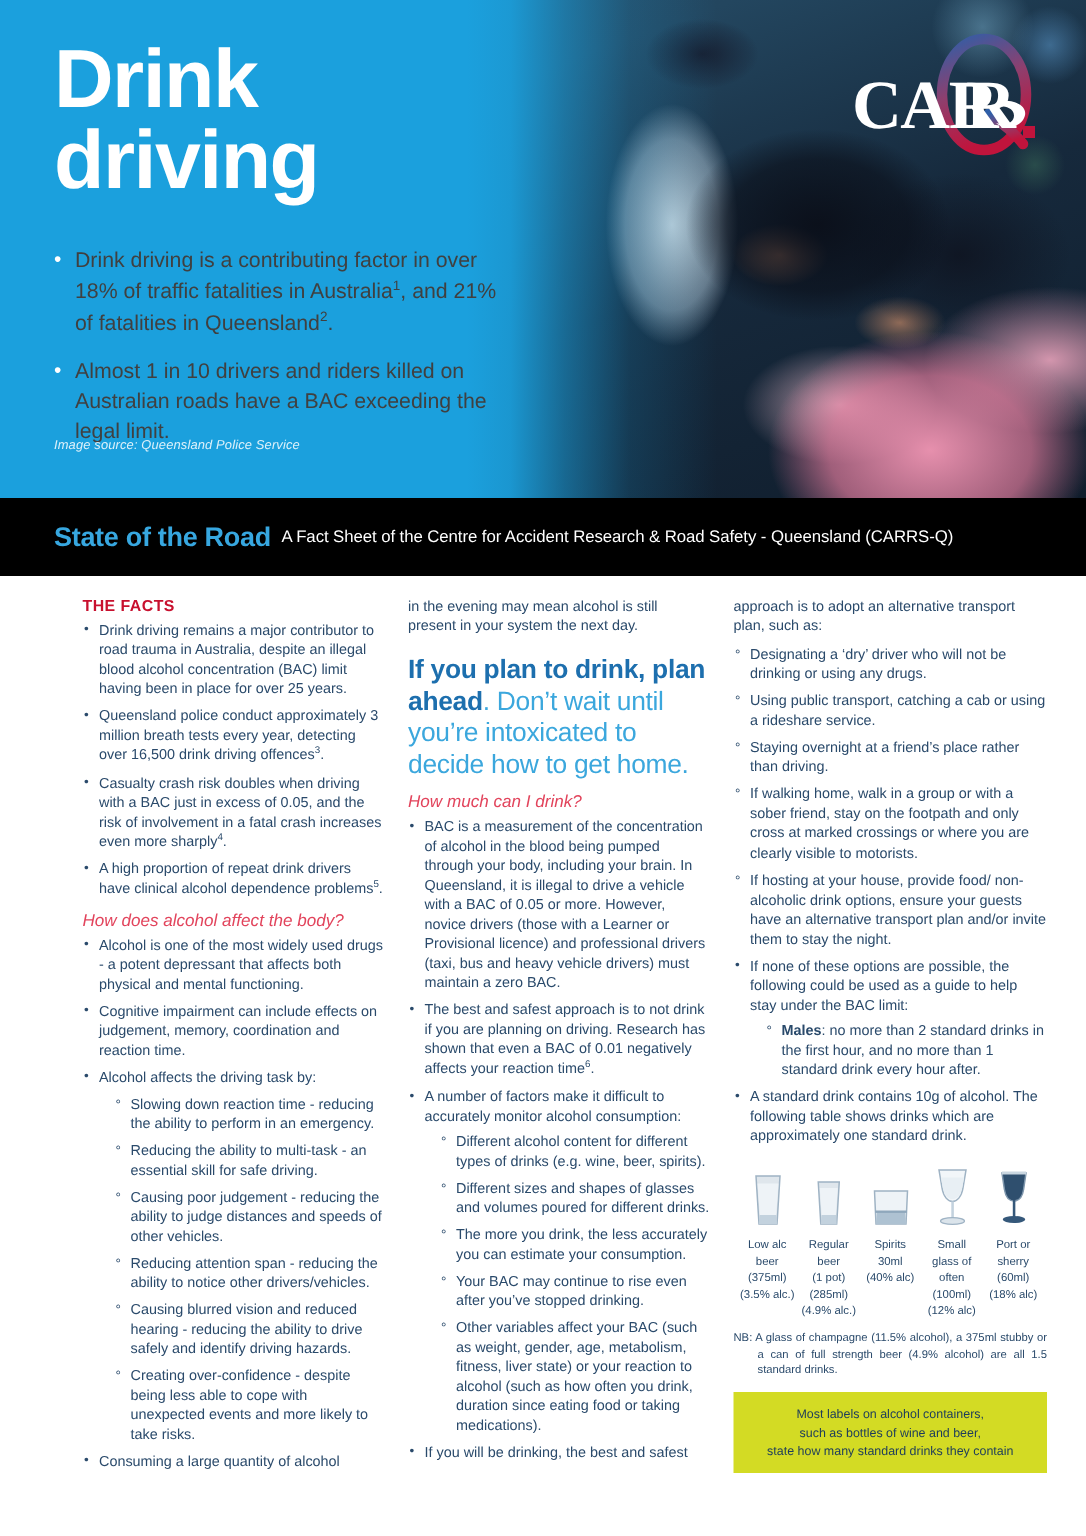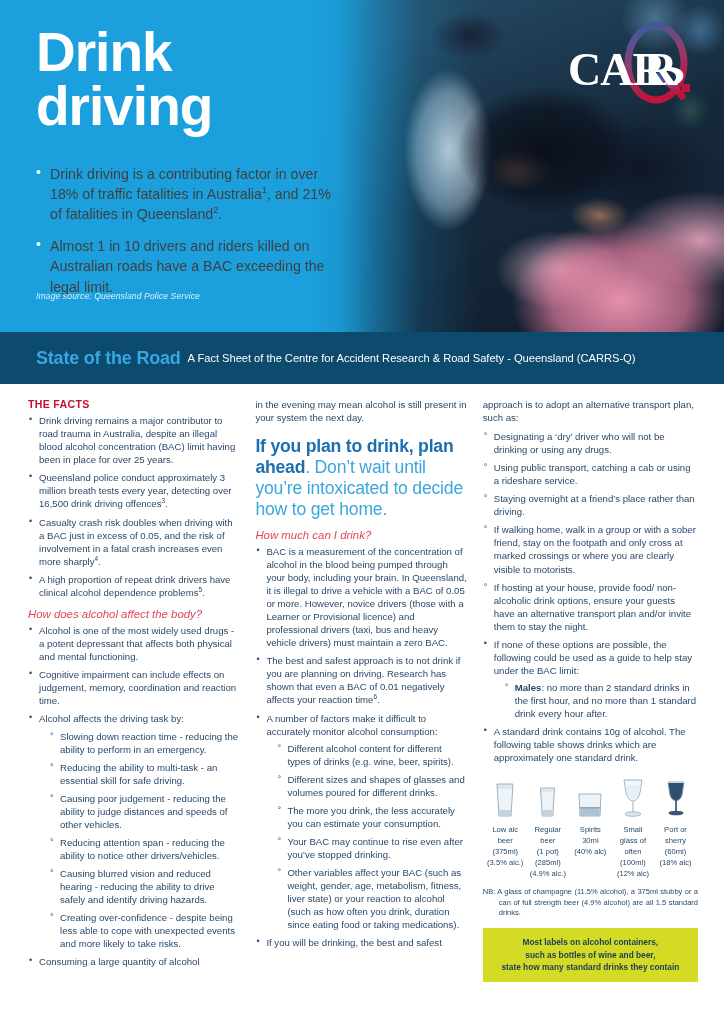--- a/index.html
+++ b/index.html
@@ -64,28 +64,28 @@
     position:absolute; left:36px; top:291px; z-index:4;
     color:rgba(255,255,255,.85); font-style:italic; font-size:8.6px; letter-spacing:.1px;
   }
 
   
   .logo { position:absolute; right:20px; top:22px; z-index:5; width:140px; height:92px; }
   .logo svg { display:block; }
 
   
   .band {
-    position:relative; width:724px; height:52px; background:#0c4a6e;
+    position:relative; width:724px; height:52px; background:#000000;
     display:flex; align-items:center; padding-left:36px;
   }
   .band-title { color:#37a7e0; font-weight:700; font-size:18px; letter-spacing:-.2px; }
   .band-sub { color:#ffffff; font-size:11.2px; margin-left:7px; letter-spacing:-.05px; }
 
   
-  .body { position:relative; padding: 14px 26px 0 28px; display:flex; gap: 16px; }
+  .body { position:relative; padding: 14px 26px 0 28px; display:flex; gap: 16px; margin-left: 27px; }
   .col { width: 218px; }
   .col-3 { width: 222px; }
 
   h2.facts { color:#c8102e; font-weight:700; font-size:10.6px; letter-spacing:.3px; margin-bottom:4px; }
   h3.sub { color:#e2445c; font-style:italic; font-weight:400; font-size:11.4px; margin:9px 0 4px; }
 
   ul.b { list-style:none; }
   ul.b > li {
     position:relative; padding-left:11px; margin-bottom:5px;
     color:#2a4a6b; font-size:9.6px; line-height:1.36;
@@ -116,21 +116,21 @@
   .drink { width: 41px; text-align:center; }
   .drink .glassbox { height: 46px; display:flex; align-items:flex-end; justify-content:center; }
   .drink .cap { margin-top:4px; color:#2a4a6b; font-size:7.6px; line-height:1.45; }
 
   .nb {
     margin-top: 8px; color:#2a4a6b; font-size:7.5px; line-height:1.42;
     text-align: justify; padding-left: 16px; text-indent:-16px;
   }
   .greenbox {
     margin-top: 9px; background:#d3db24; padding: 8px 6px 9px;
-    text-align:center; color:#1c3b5c; font-weight:700; font-size:8.3px; line-height:1.5;
+    text-align:center; color:#1c3b5c; font-weight:400; font-size:8.3px; line-height:1.5;
   }
 </style>
 </head>
 <body>
 
 <div class="page">
 
   <div class="hero">
     <div class="hero-photo"></div>
     <div class="hero-tint"></div>

